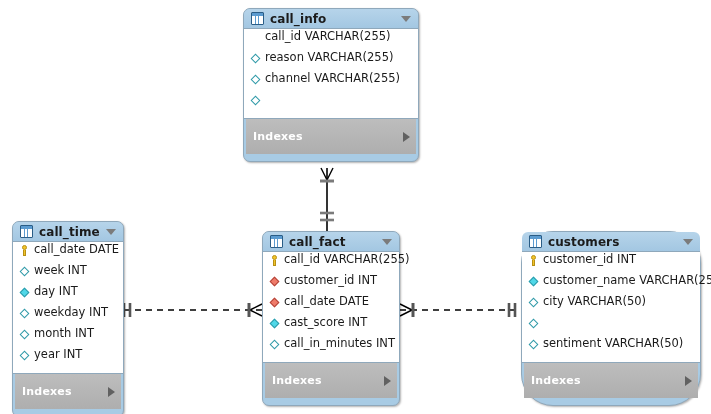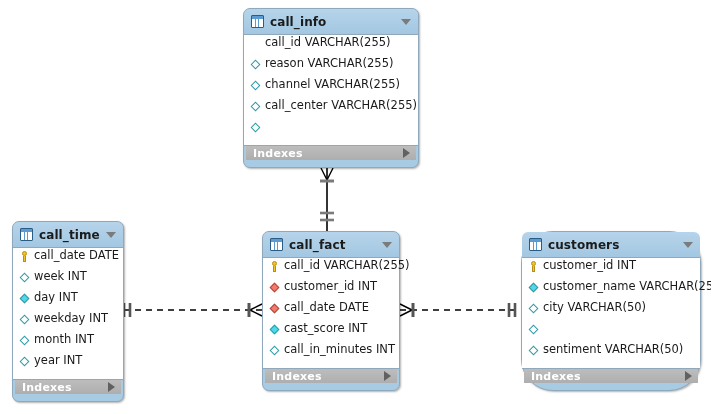--- a/index.html
+++ b/index.html
@@ -34,21 +34,21 @@
     z-index: 5;
     box-sizing: border-box;
     border-radius: 7px;
     background: #a8cbe4;
     border: 1px solid #8fa8bb;
     box-shadow: 1px 1px 2px rgba(0,0,0,0.30);
     padding-bottom: 7px;
   }
 
   .entity-header {
-    height: 25px;
+    height: 19px;
     display: flex;
     align-items: center;
     padding: 0 7px 0 7px;
     border-top-left-radius: 6px;
     border-top-right-radius: 6px;
     background: linear-gradient(to bottom, #b6d4ea 0%, #a3c7e2 100%);
     box-sizing: border-box;
   }
 
   .tbl-icon {
@@ -169,21 +169,21 @@
   }
   .glyph.dia.hollow i { background: #ffffff; }
   .glyph.dia.filled i { background: #4fd8e8; }
   .glyph.dia.fk i {
     background: #f07b6a;
     border-color: #b2453a;
   }
 
   
   .entity-footer {
-    height: 14px;
+    height: 35px;
     margin: 0 2px;
     display: flex;
     align-items: center;
     padding: 0 6px 0 7px;
     box-sizing: border-box;
     background: linear-gradient(to bottom, #bdbdbd 0%, #aeaeae 100%);
   }
   .entity-footer .ftr-label {
     flex: 1 1 auto;
     font-size: 11px;
@@ -261,26 +261,20 @@
       <div class="col-row">
         <span class="glyph dia hollow">
             <i></i>
           </span>
         <span class="col-label">channel VARCHAR(255)</span>
       </div>
       <div class="col-row">
         <span class="glyph dia hollow">
             <i></i>
           </span>
-        <span class="col-label">call_center VARCHAR(255)</span>
-      </div>
-      <div class="col-row">
-        <span class="glyph dia hollow">
-            <i></i>
-          </span>
       </div>
     </div>
     <div class="entity-footer">
       <span class="ftr-label">Indexes</span>
       <span class="ftr-arrow"></span>
     </div>
   </div>
 
   <div class="entity" id="tbl-call_time" style="left:12px; top:221px; width:112px;">
     <div class="entity-header">

